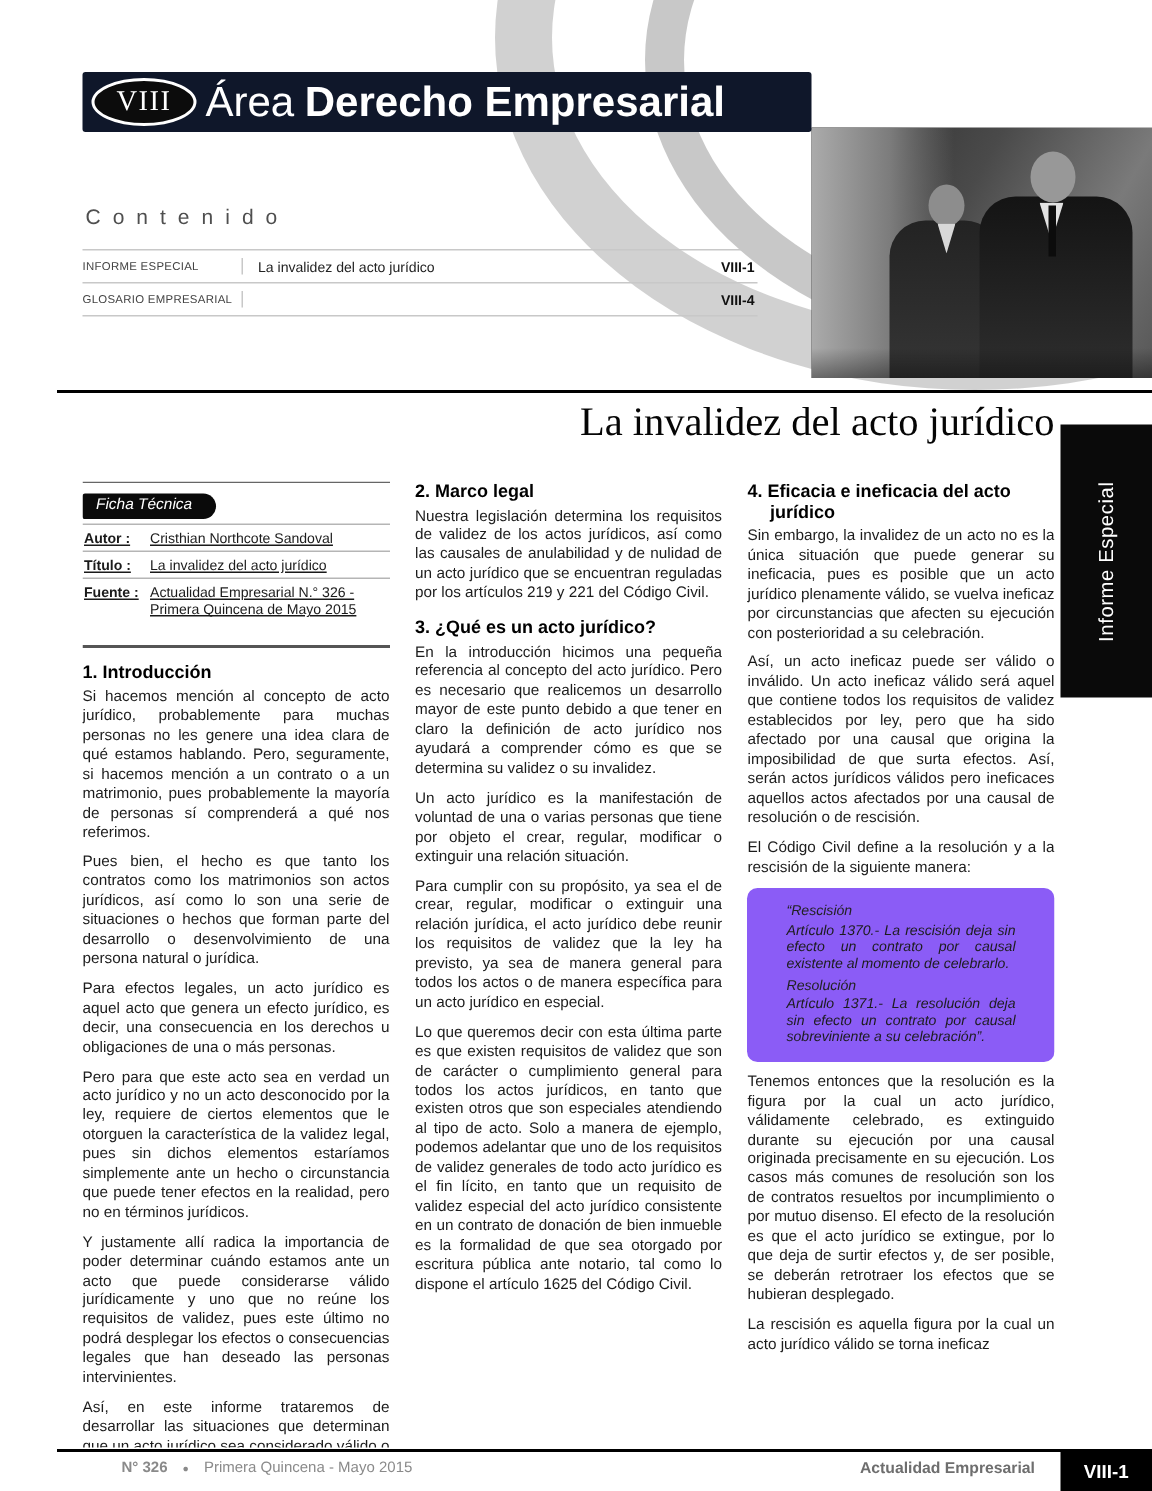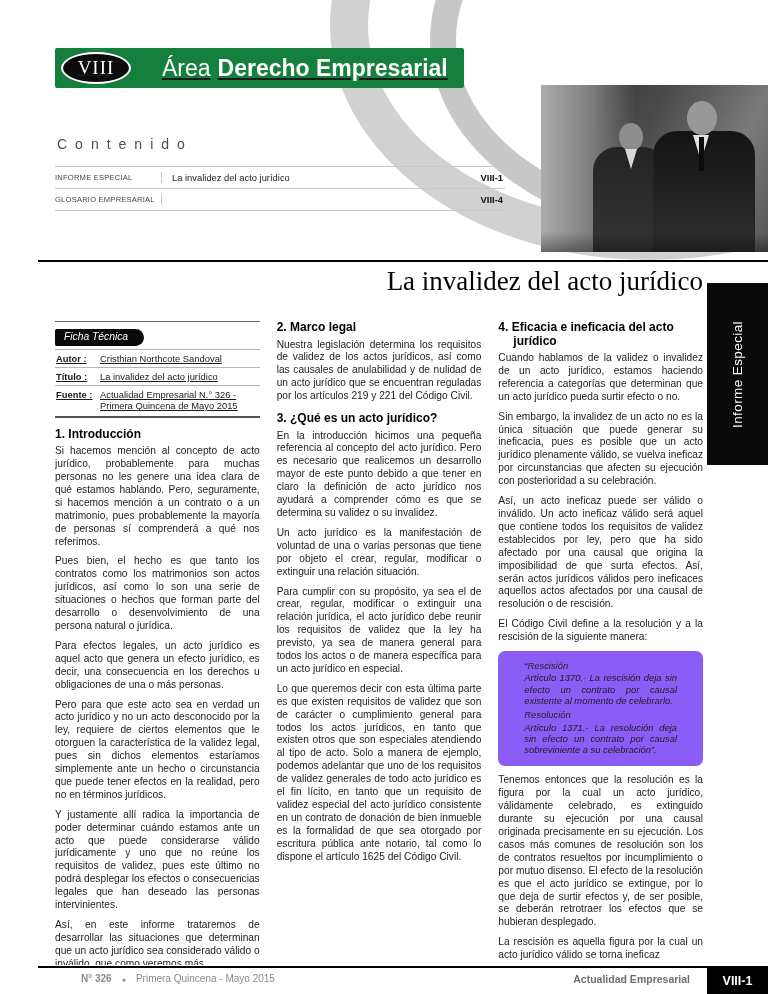--- a/index.html
+++ b/index.html
@@ -28,26 +28,26 @@
   .tie   { position:absolute; }
   .m-back  .head  { left:78px;  top:38px; width:24px; height:28px; background:#8d8d8d; }
   .m-back  .torso { left:52px;  top:62px; width:74px; height:105px; background:linear-gradient(180deg,#232323,#353535); }
   .m-back  .shirt { left:84px;  top:64px; width:12px; height:20px; background:#d8d8d8; }
   .m-front .head  { left:146px; top:16px; width:30px; height:34px; background:#989898; }
   .m-front .torso { left:112px; top:46px; width:102px; height:121px; background:linear-gradient(180deg,#141414,#2e2e2e); }
   .m-front .shirt { left:152px; top:50px; width:16px; height:26px; background:#e2e2e2; }
   .m-front .tie   { left:158px; top:52px; width:5px;  height:34px; background:#0c0c0c; }
 
   
-  .header-bar { position:absolute; left:55px; top:48px; width:409px; height:40px;
-                background:#15803d; border-radius:2px; display:flex; align-items:center; z-index:3;text-decoration:underline; }
+  .header-bar { position:absolute; left:55px; top:48px; width:486px; height:40px;
+                background:#0f172a; border-radius:2px; display:flex; align-items:center; z-index:3; }
   .badge { margin-left:6px; width:70px; height:32px; border:2px solid #fff; border-radius:50%;
            display:flex; align-items:center; justify-content:center; background:#0c0c0c;
            color:#fff; font-family:"Liberation Serif", serif; font-size:19px; letter-spacing:1px; flex:none; }
-  .header-title { margin-left:31px; color:#fff; font-size:23px; white-space:nowrap; }
+  .header-title { margin-left:6px; color:#fff; font-size:28px; white-space:nowrap; }
   .ht-light { font-weight:400; margin-right:7px; }
   .ht-bold  { font-weight:700; }
 
   
   .contents-heading { position:absolute; left:57px; top:136px; font-size:14px;
                       letter-spacing:8px; color:#4f4f4f; z-index:3; }
   .toc { position:absolute; left:55px; top:166px; width:450px; border-top:1px solid #c8c8c8; z-index:3; background:transparent; }
   .toc-row { display:grid; grid-template-columns:106px 1fr 52px; align-items:center;
              border-bottom:1px solid #c8c8c8; padding:5px 0; }
   .toc-label { font-size:7.6px; color:#444; letter-spacing:.2px; }
@@ -67,21 +67,21 @@
   .cols { position:absolute; left:55px; top:321px; width:648px; height:644px;
           display:flex; gap:17px; overflow:hidden; z-index:3; }
   .col { flex:1 1 0; min-width:0; }
   .col p { font-size:10.2px; line-height:12.9px; margin:0 0 7px; text-align:justify; color:#1c1c1c; }
   .col h3 { font-size:12px; line-height:13.5px; font-weight:700; margin:9px 0 4px;
             padding-left:15px; text-indent:-15px; color:#000; }
   .col > :first-child { margin-top:0; }
 
   
   .ficha { margin:2px 0 10px; border-top:1.5px solid #666; border-bottom:2px solid #555;
-           padding-top:4px; padding-bottom:1px; }
+           padding-top:4px; padding-bottom:15px; }
   .ficha-title { display:inline-block; background:#0a0a0a; color:#fff; font-style:italic;
                  font-size:10.3px; padding:2.5px 16px 3.5px 9px; border-radius:2px 10px 10px 2px; margin-bottom:3px; }
   .ficha-row { display:flex; border-top:1px solid #b5b5b5; padding:3px 1px; font-size:9.4px; line-height:11.3px;text-decoration:underline; }
   .fl { flex:0 0 44px; font-weight:700; }
   .fv { flex:1; }
 
   
   .quote { background:#8b5cf6; border-radius:7px; padding:7px 26px 8px; margin:2px 0 8px;
            font-style:italic; font-size:9.4px; line-height:11.3px; color:#222; }
   .quote .q-title { margin:2px 0 1px; }
@@ -185,21 +185,20 @@
     <p>Nuestra legislación determina los requisitos de validez de los actos jurídicos, así como las causales de anulabilidad y de nulidad de un acto jurídico que se encuentran reguladas por los artículos 219 y 221 del Código Civil.</p>
     <h3>3. ¿Qué es un acto jurídico?</h3>
     <p>En la introducción hicimos una pequeña referencia al concepto del acto jurídico. Pero es necesario que realicemos un desarrollo mayor de este punto debido a que tener en claro la definición de acto jurídico nos ayudará a comprender cómo es que se determina su validez o su invalidez.</p>
     <p>Un acto jurídico es la manifestación de voluntad de una o varias personas que tiene por objeto el crear, regular, modificar o extinguir una relación situación.</p>
     <p>Para cumplir con su propósito, ya sea el de crear, regular, modificar o extinguir una relación jurídica, el acto jurídico debe reunir los requisitos de validez que la ley ha previsto, ya sea de manera general para todos los actos o de manera específica para un acto jurídico en especial.</p>
     <p>Lo que queremos decir con esta última parte es que existen requisitos de validez que son de carácter o cumplimiento general para todos los actos jurídicos, en tanto que existen otros que son especiales atendiendo al tipo de acto. Solo a manera de ejemplo, podemos adelantar que uno de los requisitos de validez generales de todo acto jurídico es el fin lícito, en tanto que un requisito de validez especial del acto jurídico consistente en un contrato de donación de bien inmueble es la formalidad de que sea otorgado por escritura pública ante notario, tal como lo dispone el artículo 1625 del Código Civil.</p>
   </div>
 
   <div class="col">
     <h3>4. Eficacia e ineficacia del acto jurídico</h3>
-    <p>Cuando hablamos de la validez o invalidez de un acto jurídico, estamos haciendo referencia a categorías que determinan que un acto jurídico pueda surtir efecto o no.</p>
     <p>Sin embargo, la invalidez de un acto no es la única situación que puede generar su ineficacia, pues es posible que un acto jurídico plenamente válido, se vuelva ineficaz por circunstancias que afecten su ejecución con posterioridad a su celebración.</p>
     <p>Así, un acto ineficaz puede ser válido o inválido. Un acto ineficaz válido será aquel que contiene todos los requisitos de validez establecidos por ley, pero que ha sido afectado por una causal que origina la imposibilidad de que surta efectos. Así, serán actos jurídicos válidos pero ineficaces aquellos actos afectados por una causal de resolución o de rescisión.</p>
     <p>El Código Civil define a la resolución y a la rescisión de la siguiente manera:</p>
     <div class="quote">
       <div class="q-title">“Rescisión</div>
       <p>Artículo 1370.- La rescisión deja sin efecto un contrato por causal existente al momento de celebrarlo.</p>
       <div class="q-title">Resolución</div>
       <p>Artículo 1371.- La resolución deja sin efecto un contrato por causal sobreviniente a su celebración”.</p>
     </div>
     <p>Tenemos entonces que la resolución es la figura por la cual un acto jurídico, válidamente celebrado, es extinguido durante su ejecución por una causal originada precisamente en su ejecución. Los casos más comunes de resolución son los de contratos resueltos por incumplimiento o por mutuo disenso. El efecto de la resolución es que el acto jurídico se extingue, por lo que deja de surtir efectos y, de ser posible, se deberán retrotraer los efectos que se hubieran desplegado.</p>

